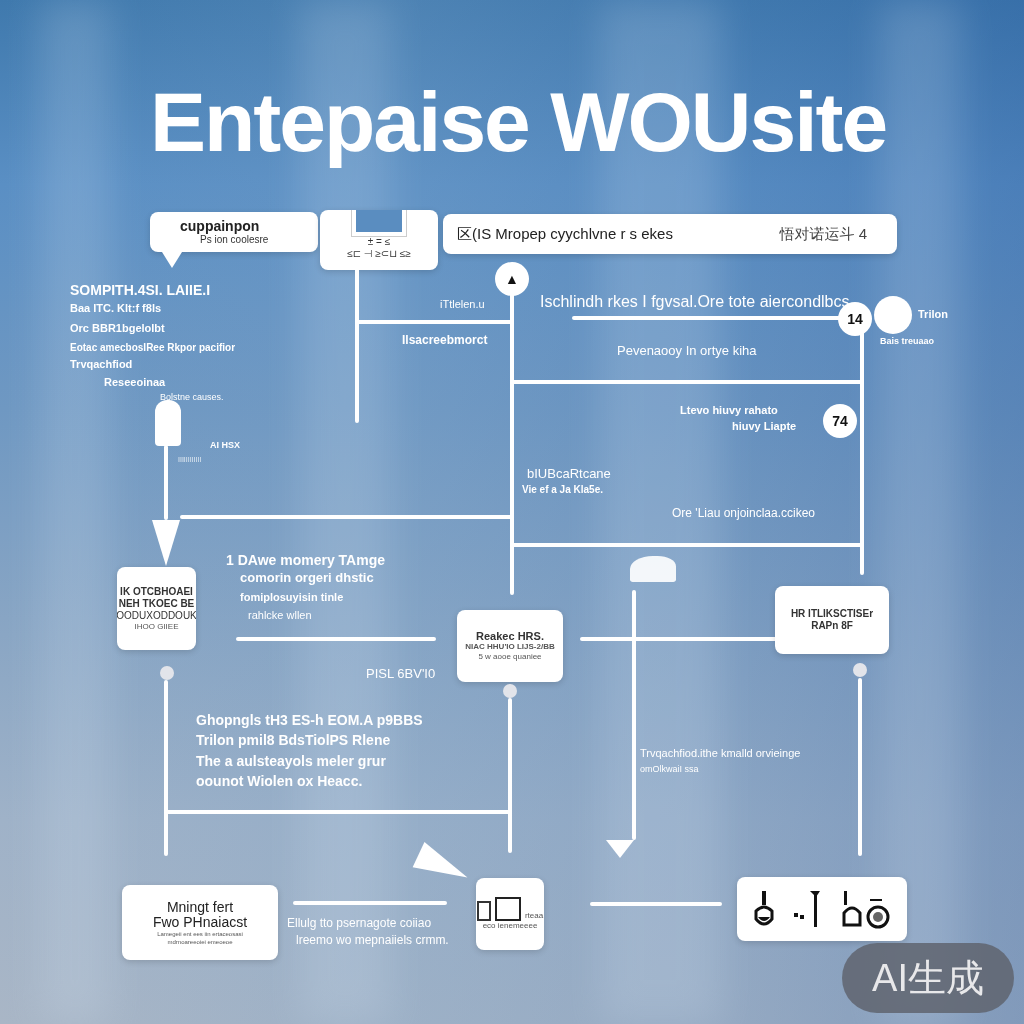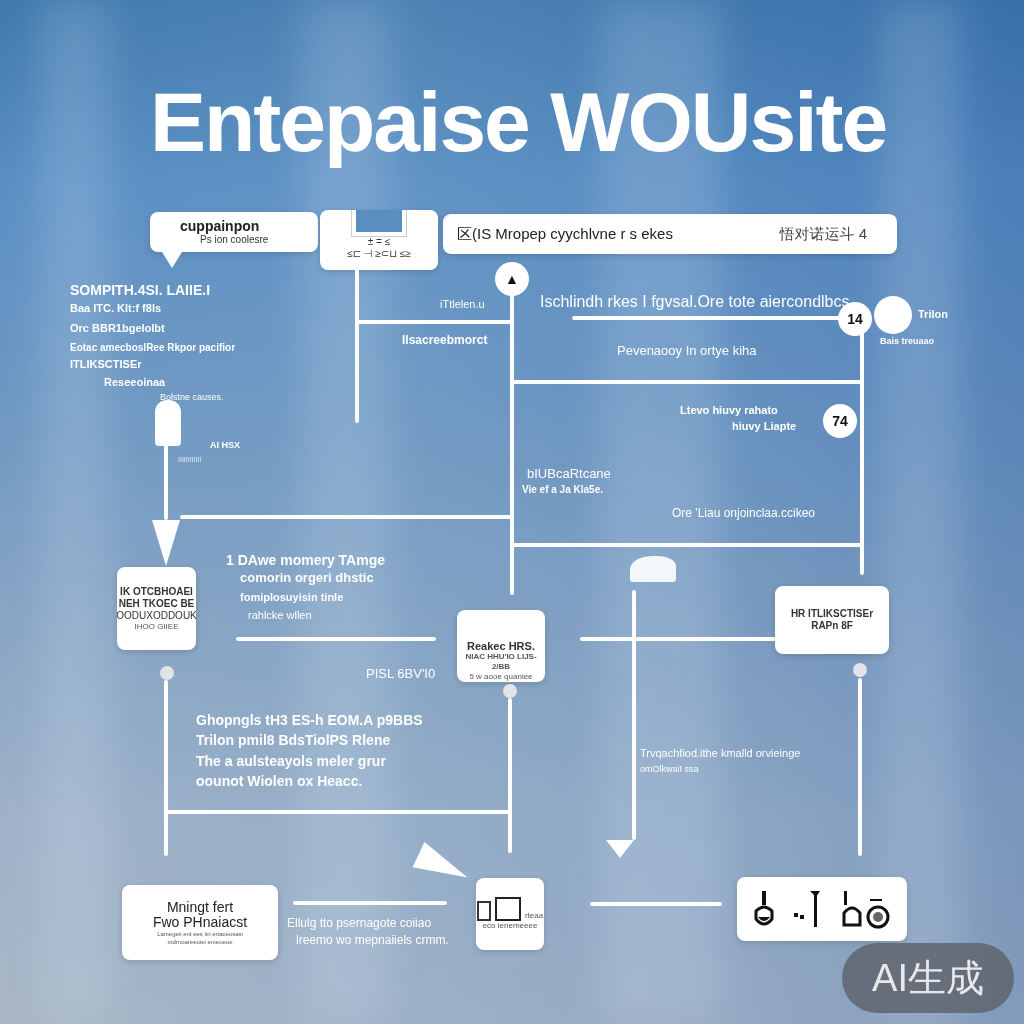--- a/index.html
+++ b/index.html
@@ -65,21 +65,21 @@
 
 <div class="card" style="left:443px;top:214px;width:454px;height:40px;flex-direction:row;justify-content:space-between;padding:0 30px 0 14px;box-sizing:border-box;">
   <span style="font-size:15px;">区(IS Mropep cyychlvne r s ekes</span>
   <span style="font-size:15px;color:#444;">悟对诺运斗 4</span>
 </div>
 
 <div class="label b" style="left:70px;top:282px;font-size:14px;">SOMPITH.4SI. LAIIE.I</div>
 <div class="label b" style="left:70px;top:302px;font-size:11px;">Baa ITC. Klt:f f8ls</div>
 <div class="label b" style="left:70px;top:322px;font-size:11px;">Orc BBR1bgeloIbt</div>
 <div class="label b" style="left:70px;top:342px;font-size:10px;">Eotac amecbosIRee Rkpor pacifior</div>
-<div class="label b" style="left:70px;top:358px;font-size:11px;">ITLIKSCTISEr</div>
+<div class="label b" style="left:70px;top:358px;font-size:11px;">Trvqachfiod</div>
 <div class="label b" style="left:104px;top:376px;font-size:11px;">Reseeoinaa</div>
 <div class="label" style="left:160px;top:392px;font-size:9px;">Bolstne causes.</div>
 <div class="label b" style="left:210px;top:440px;font-size:9px;">AI HSX</div>
 <div class="label" style="left:178px;top:456px;font-size:7px;opacity:0.8;">IIIIIIIIIIII</div>
 <div style="position:absolute;left:155px;top:400px;width:26px;height:46px;background:#fff;border-radius:12px 12px 4px 4px;"></div>
 
 <div class="line" style="left:164px;top:445px;width:4px;height:75px;"></div>
 <div class="arrowhead" style="left:152px;top:520px;border-left:14px solid transparent;border-right:14px solid transparent;border-top:46px solid #fff;"></div>
 
 <div class="line" style="left:355px;top:268px;width:4px;height:155px;"></div>
@@ -123,21 +123,21 @@
 
 <div class="card" style="left:117px;top:567px;width:79px;height:83px;">
   <span class="t2" style="font-weight:bold;">IK OTCBHOAEI</span>
   <span class="t2" style="font-weight:bold;">NEH TKOEC BE</span>
   <span class="t2" style="font-weight:normal;">OODUXODDOUK</span>
   <span class="t3">IHOO GIIEE</span>
 </div>
 <div class="line" style="left:236px;top:637px;width:200px;height:4px;"></div>
 <div class="label" style="left:366px;top:666px;font-size:13px;">PISL 6BV'I0</div>
 
-<div class="card" style="left:457px;top:610px;width:88px;height:72px;justify-content:flex-end;">
+<div class="card" style="left:457px;top:610px;width:106px;height:72px;">
   <span class="t2" style="font-weight:bold;font-size:11px;">Reakec HRS.</span>
   <span class="t3" style="font-weight:bold;">NIAC HHU'IO LIJS-2/BB</span>
   <span class="t3">5 w aooe quaniee</span>
 </div>
 <div class="line" style="left:580px;top:637px;width:200px;height:4px;"></div>
 <div class="arrowhead" style="left:778px;top:632px;border-top:7px solid transparent;border-bottom:7px solid transparent;border-left:10px solid #fff;"></div>
 <div class="line" style="left:632px;top:590px;width:4px;height:250px;"></div>
 <div style="position:absolute;left:630px;top:556px;width:46px;height:26px;background:#fff;border-radius:50% 40% 10% 10%;opacity:0.9;"></div>
 
 <div class="card" style="left:775px;top:586px;width:114px;height:68px;">

